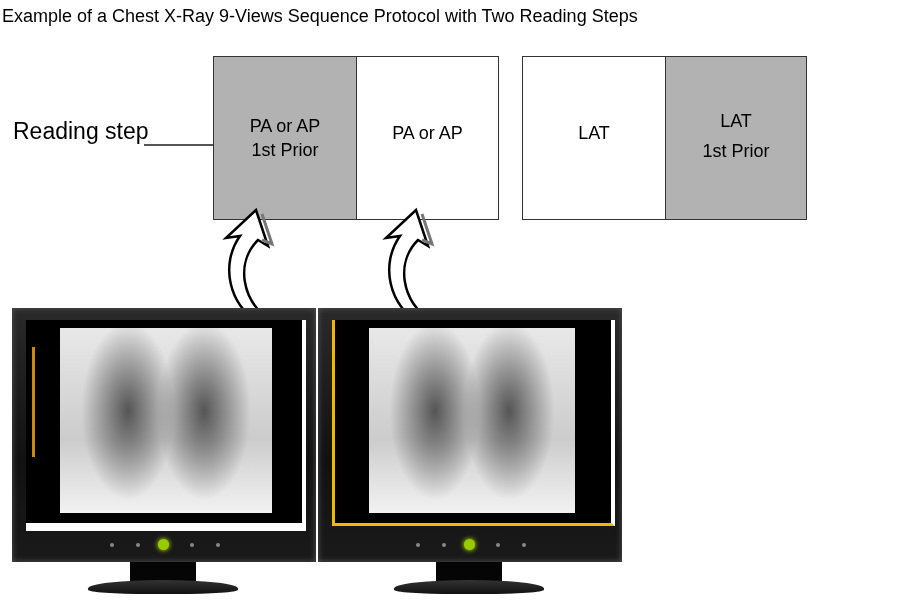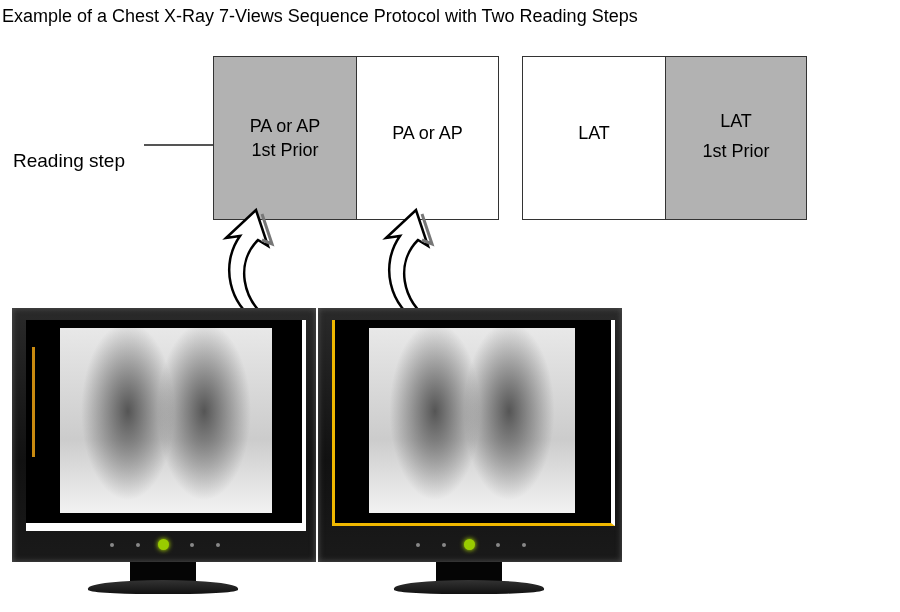--- a/index.html
+++ b/index.html
@@ -1,37 +1,37 @@
 <!DOCTYPE html>
 <html><head>
 <meta charset="utf-8">
 <style>
   html,body{margin:0;padding:0;background:#fff;}
   body{width:900px;height:612px;position:relative;overflow:hidden;font-family:"Liberation Sans",sans-serif;color:#000;}
   .title{position:absolute;left:2px;top:6px;font-size:18px;}
   .box{position:absolute;border:1.5px solid #333;box-sizing:border-box;display:flex;align-items:center;justify-content:center;text-align:center;font-size:18px;line-height:24px;}
   .gray{background:#b2b2b2;}
   .white{background:#fff;}
-  .label{position:absolute;left:13px;top:150px;font-size:19px;}
+  .label{position:absolute;left:13px;top:118px;font-size:23px;}
   .leader{position:absolute;left:144px;top:144px;width:70px;height:1.5px;background:#555;}
   .monitor{position:absolute;}
   .bezel{position:absolute;left:0;top:0;width:304px;height:254px;background:linear-gradient(#2a2a2a,#111 60%,#1a1a1a);box-shadow:inset 0 0 6px #555;}
   .screen{position:absolute;left:14px;top:12px;width:276px;height:203px;background:#000;border-bottom:8px solid #fff;border-right:4px solid #fff;}
   .xray{position:absolute;top:8px;bottom:10px;background:radial-gradient(ellipse 22% 48% at 32% 45%,#555,transparent),radial-gradient(ellipse 22% 48% at 68% 45%,#555,transparent),linear-gradient(#e8e8e8,#ccc 60%,#f2f2f2);}
   .led{position:absolute;top:235px;width:4px;height:4px;border-radius:50%;background:#888;}
   .power{position:absolute;top:231px;left:146px;width:11px;height:11px;border-radius:50%;background:#9c0;box-shadow:0 0 5px #cf0;}
   .neck{position:absolute;left:118px;top:254px;width:66px;height:20px;background:#050505;}
   .base{position:absolute;left:76px;top:272px;width:150px;height:14px;background:linear-gradient(#333,#111);border-radius:50% 50% 40% 40%/60% 60% 30% 30%;}
   .yellow-frame{border-left:3px solid #f0b800;border-bottom:3px solid #f0b800;}
   .rule{position:absolute;top:27px;width:3px;height:110px;background:#c98a10;}
 </style>
 </head>
 <body>
 
-<div class="title">Example of a Chest X-Ray 7-Views Sequence Protocol with Two Reading Steps</div>
+<div class="title">Example of a Chest X-Ray 9-Views Sequence Protocol with Two Reading Steps</div>
 
 <div class="label">Reading step</div>
 <div class="leader"></div>
 
 <div class="box gray" style="left:213px;top:56px;width:144px;height:164px;">
   <div>
       <div>PA or AP</div>
       <div>1st Prior</div>
     </div>
 </div>

